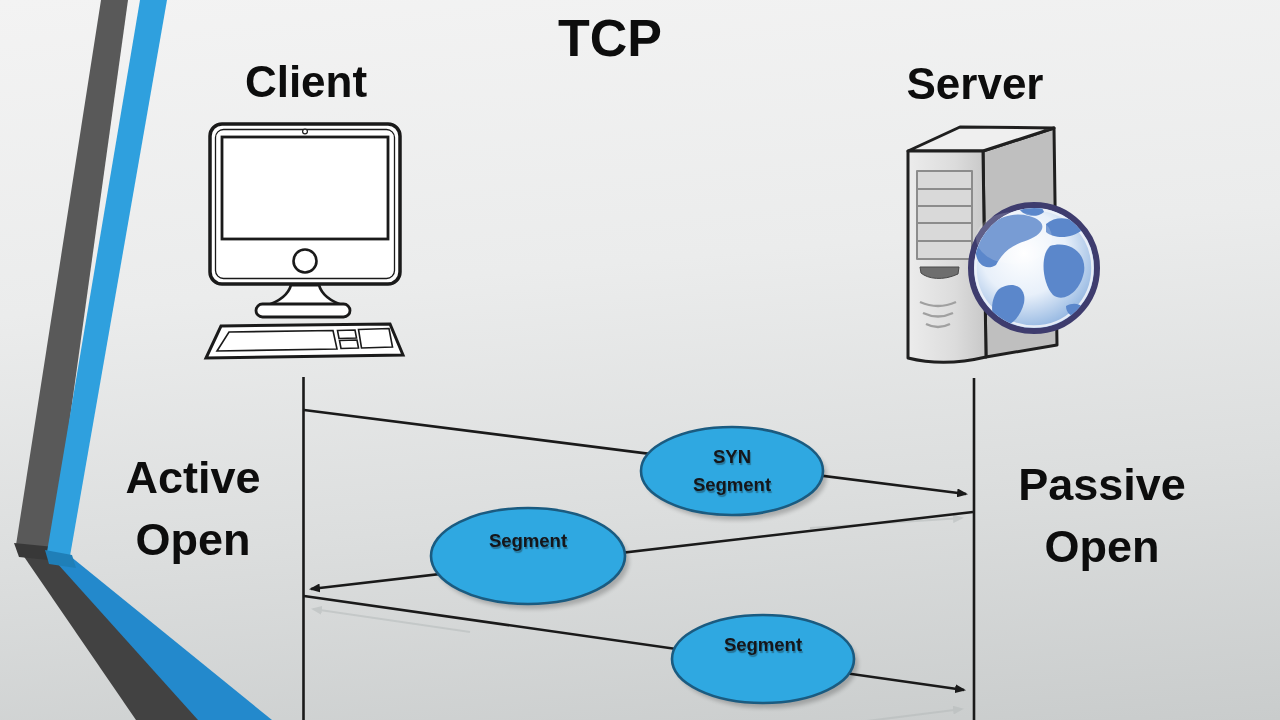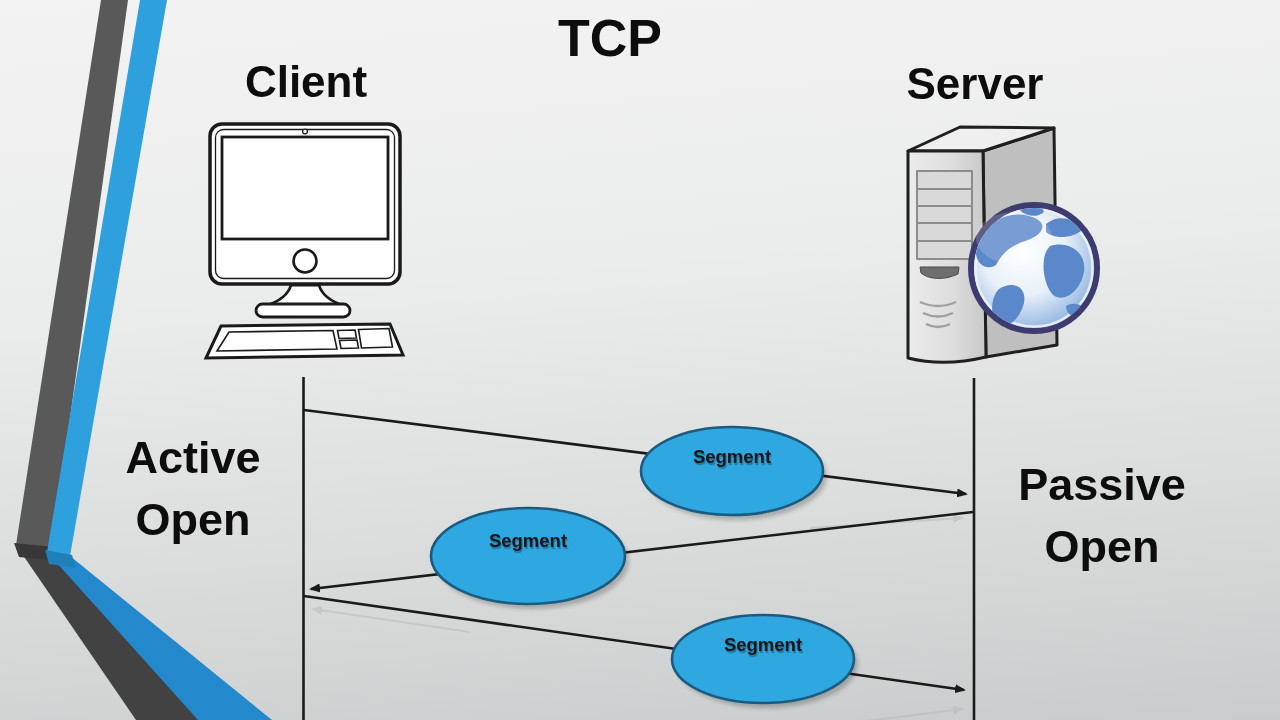--- a/index.html
+++ b/index.html
@@ -126,30 +126,31 @@
       <ellipse class="msg-ellipse" cx="732" cy="471" rx="91" ry="44" fill="#2FA8E1"></ellipse>
       <ellipse class="msg-ellipse" cx="528" cy="556" rx="97" ry="48" fill="#2FA8E1"></ellipse>
       <ellipse class="msg-ellipse" cx="763" cy="659" rx="91" ry="44" fill="#2FA8E1"></ellipse>
     </g>
   </svg>
 
   <div class="txt hdg" style="left:206px;top:58px;width:200px;">Client</div>
   <div class="txt title" style="left:500px;top:10px;width:220px;">TCP</div>
   <div class="txt hdg" style="left:875px;top:60px;width:200px;">Server</div>
 
-  <div class="txt role" style="left:88px;top:427px;width:210px;">
+  <div class="txt role" style="left:88px;top:447px;width:210px;">
     <span style="display:block">Active</span>
     <span style="display:block">Open</span>
   </div>
   <div class="txt role" style="left:997px;top:454px;width:210px;">
     <span style="display:block">Passive</span>
     <span style="display:block">Open</span>
   </div>
 
   <div class="msg-label" style="left:642px;top:443px;width:180px;">
+    <span>SYN</span>
     <span>Segment</span>
   </div>
   <div class="msg-label" style="left:433px;top:527px;width:190px;">
     <span>Segment</span>
   </div>
   <div class="msg-label" style="left:673px;top:631px;width:180px;">
     <span>Segment</span>
   </div>
 
 </div>

